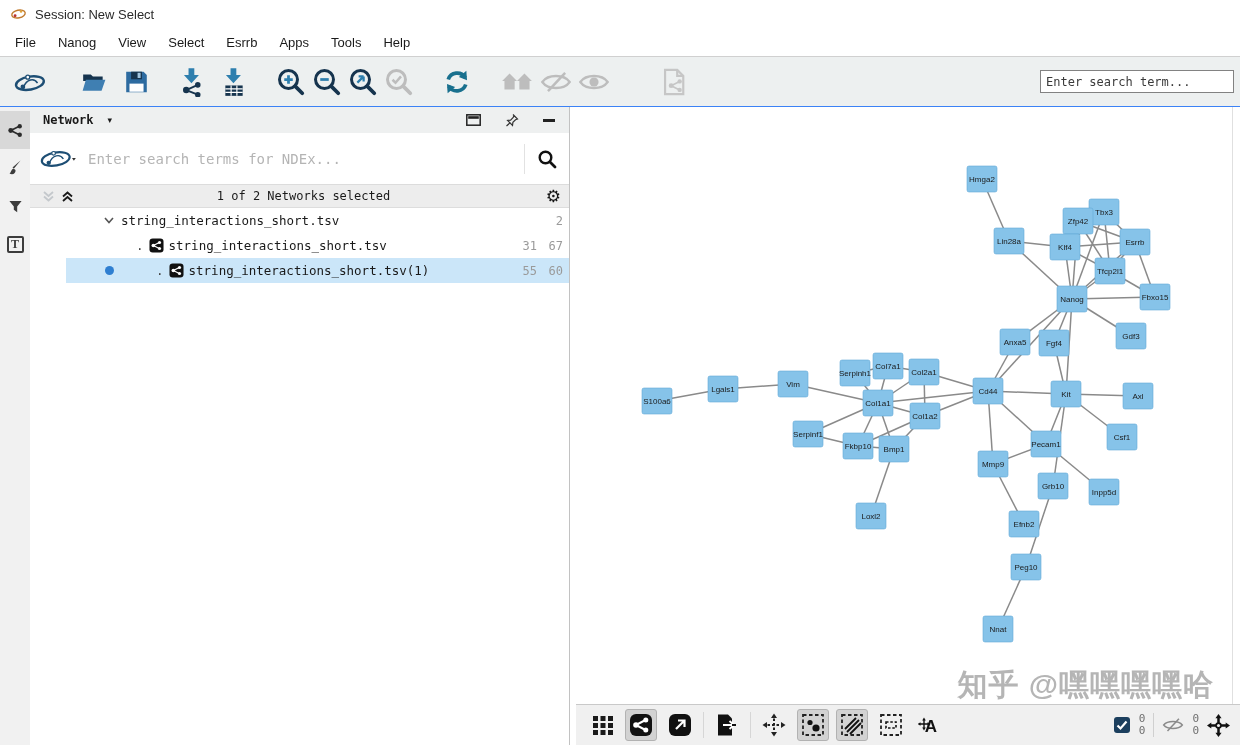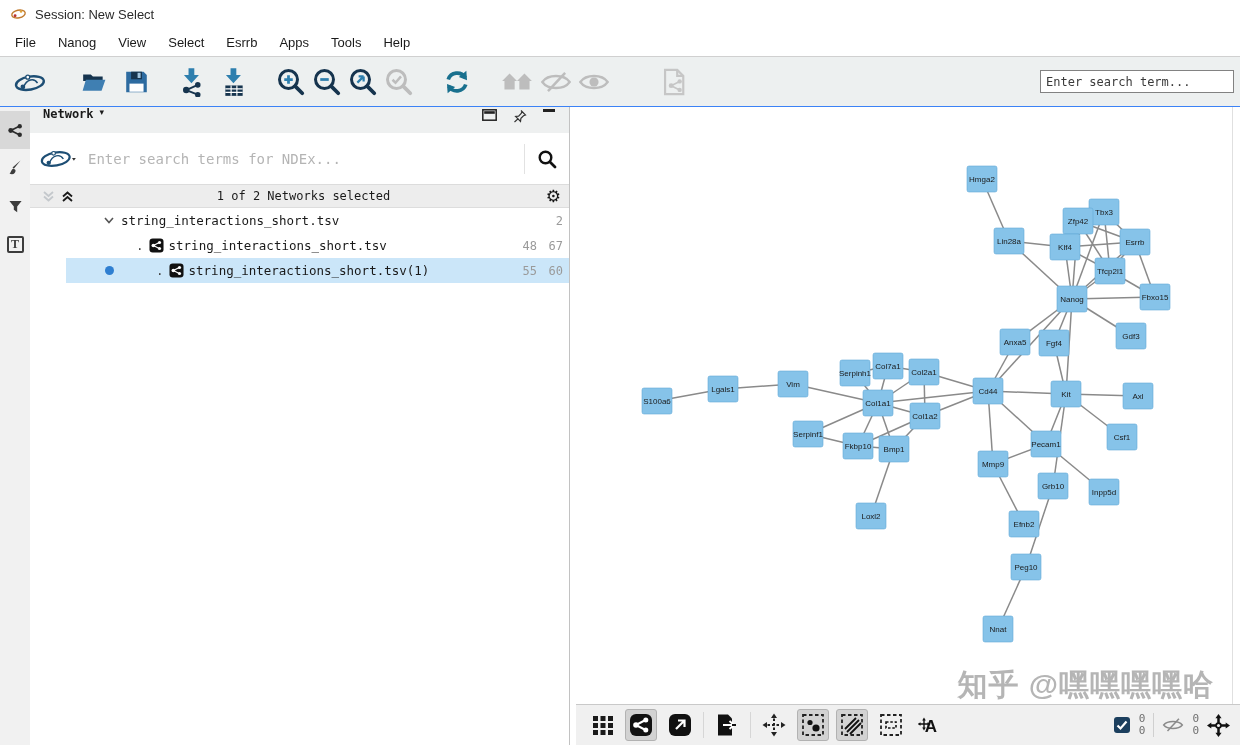--- a/index.html
+++ b/index.html
@@ -26,21 +26,21 @@
 
   
   .workspace { position:relative; display:flex; height:638px; }
 
   .side-strip { width:30px; background:#f1f1f1; display:flex; flex-direction:column; align-items:stretch; padding-top:4px; }
   .strip-item { height:38px; display:flex; align-items:center; justify-content:center; cursor:pointer; }
   .strip-item.active { background:#d8d8d8; }
   .tbox { width:17px; height:17px; border:2px solid #3c3c3c; border-radius:2px; font-family:"Liberation Serif",serif; font-size:12px; font-weight:bold; color:#3c3c3c; display:flex; align-items:center; justify-content:center; }
 
   .net-panel { width:540px; background:#fff; border-right:1px solid #c2c2c2; display:flex; flex-direction:column; }
-  .panel-head { height:26px; background:#eef0f0; display:flex; align-items:flex-start; padding:0 10px 0 13px; }
+  .panel-head { height:26px; background:#eef0f0; display:flex; align-items:center; padding:0 10px 0 13px;gap:8px; }
   .panel-head .ptitle { font-family:"DejaVu Sans Mono","Liberation Mono",monospace; font-size:12px; color:#1a1a1a; font-weight:bold; }
   .panel-head .arrow { font-size:9px; margin-left:6px; color:#1a1a1a; }
   .panel-head .spacer { flex:1; }
   .phbtn { border:none; background:transparent; padding:2px 4px; margin-left:8px; cursor:pointer; display:flex; align-items:center; }
   .min-dash { width:12px; height:3px; background:#222; display:block; }
 
   .ndex-bar { height:52px; background:#fff; border-bottom:1px solid #dcdcdc; display:flex; align-items:center; }
   .ndex-logo { width:58px; display:flex; align-items:center; justify-content:center; cursor:pointer; }
   .ndex-input { flex:1; border:none; outline:none; font-family:"DejaVu Sans Mono","Liberation Mono",monospace; font-size:14px; color:#333; }
   .ndex-input::placeholder { color:#b4b4b4; }
@@ -315,21 +315,21 @@
             <svg width="15" height="15" viewBox="0 0 16 16">
                 <rect x="0.5" y="0.5" width="15" height="15" rx="3.5" fill="#111"></rect>
               <path d="M4.6 8 L11 4.8 M4.6 8 L11 11.2" stroke="#fff" stroke-width="1.4"></path>
               <circle cx="4.6" cy="8" r="1.9" fill="#fff"></circle>
                 <circle cx="11.2" cy="4.8" r="1.7" fill="#fff"></circle>
                 <circle cx="11.2" cy="11.2" r="1.7" fill="#fff"></circle>
             </svg>
           </span>
           <span>string_interactions_short.tsv</span>
           <span class="counts">
-            <span>48</span>
+            <span>31</span>
             <span>67</span>
           </span>
         </div>
         <div class="trow selected" style="padding-left:90px;">
           <span class="net-dot"></span>
           <span class="dotpfx">.</span>
           <span class="net-ic">
             <svg width="15" height="15" viewBox="0 0 16 16">
                 <rect x="0.5" y="0.5" width="15" height="15" rx="3.5" fill="#111"></rect>
               <path d="M4.6 8 L11 4.8 M4.6 8 L11 11.2" stroke="#fff" stroke-width="1.4"></path>

